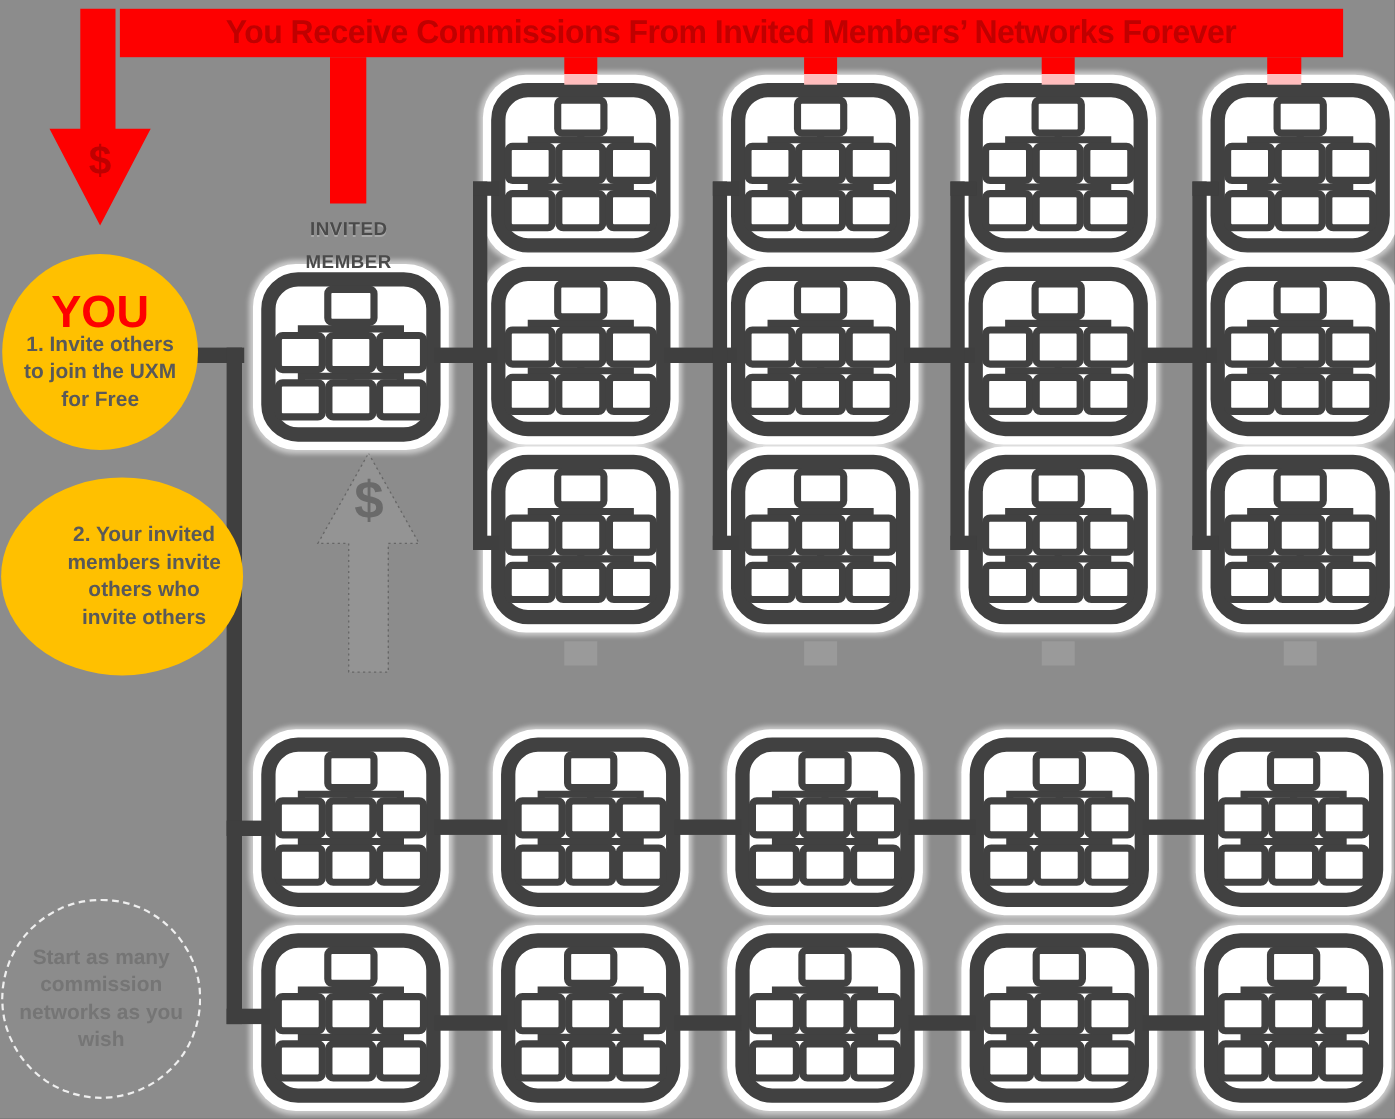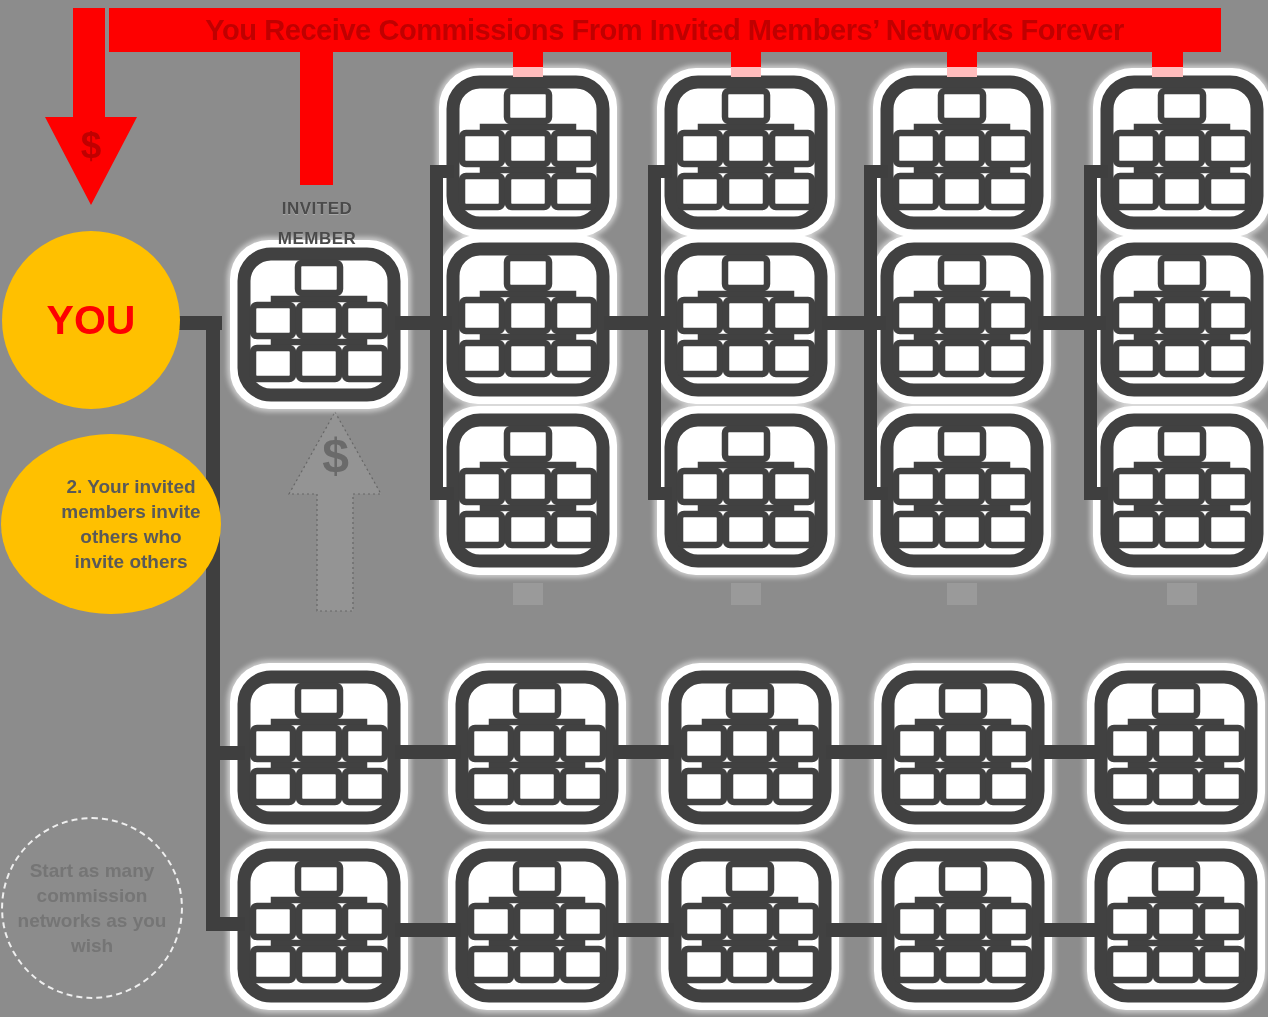--- a/index.html
+++ b/index.html
@@ -266,20 +266,21 @@
       <div class="red-drop" style="left: 1152px; top: 52px; width: 31px; height: 25px;"></div>
     </div>
 
   <svg class="red-arrow-svg" width="110" height="210">
     <path d="M33 8 L65 8 L65 117 L97 117 L51 205 L5 117 L33 117 Z" fill="#fe0000"></path>
   </svg>
   <div class="red-dollar">$</div>
 
   <div class="circle" style="left:2px;top:231px;width:178px;height:178px;">
     <div class="heading">YOU</div>
+    <div class="body">1. Invite others to join the UXM for Free</div>
   </div>
   <div class="circle" style="left:1px;top:434px;width:180px;height:180px;padding-left:40px;">
     <div class="body">2. Your invited members invite others who invite others</div>
   </div>
   <div class="circle dashed" style="left:1px;top:817px;width:178px;height:178px;">
     <div class="body">Start as many commission networks as you wish</div>
   </div>
 
 </div>
 

